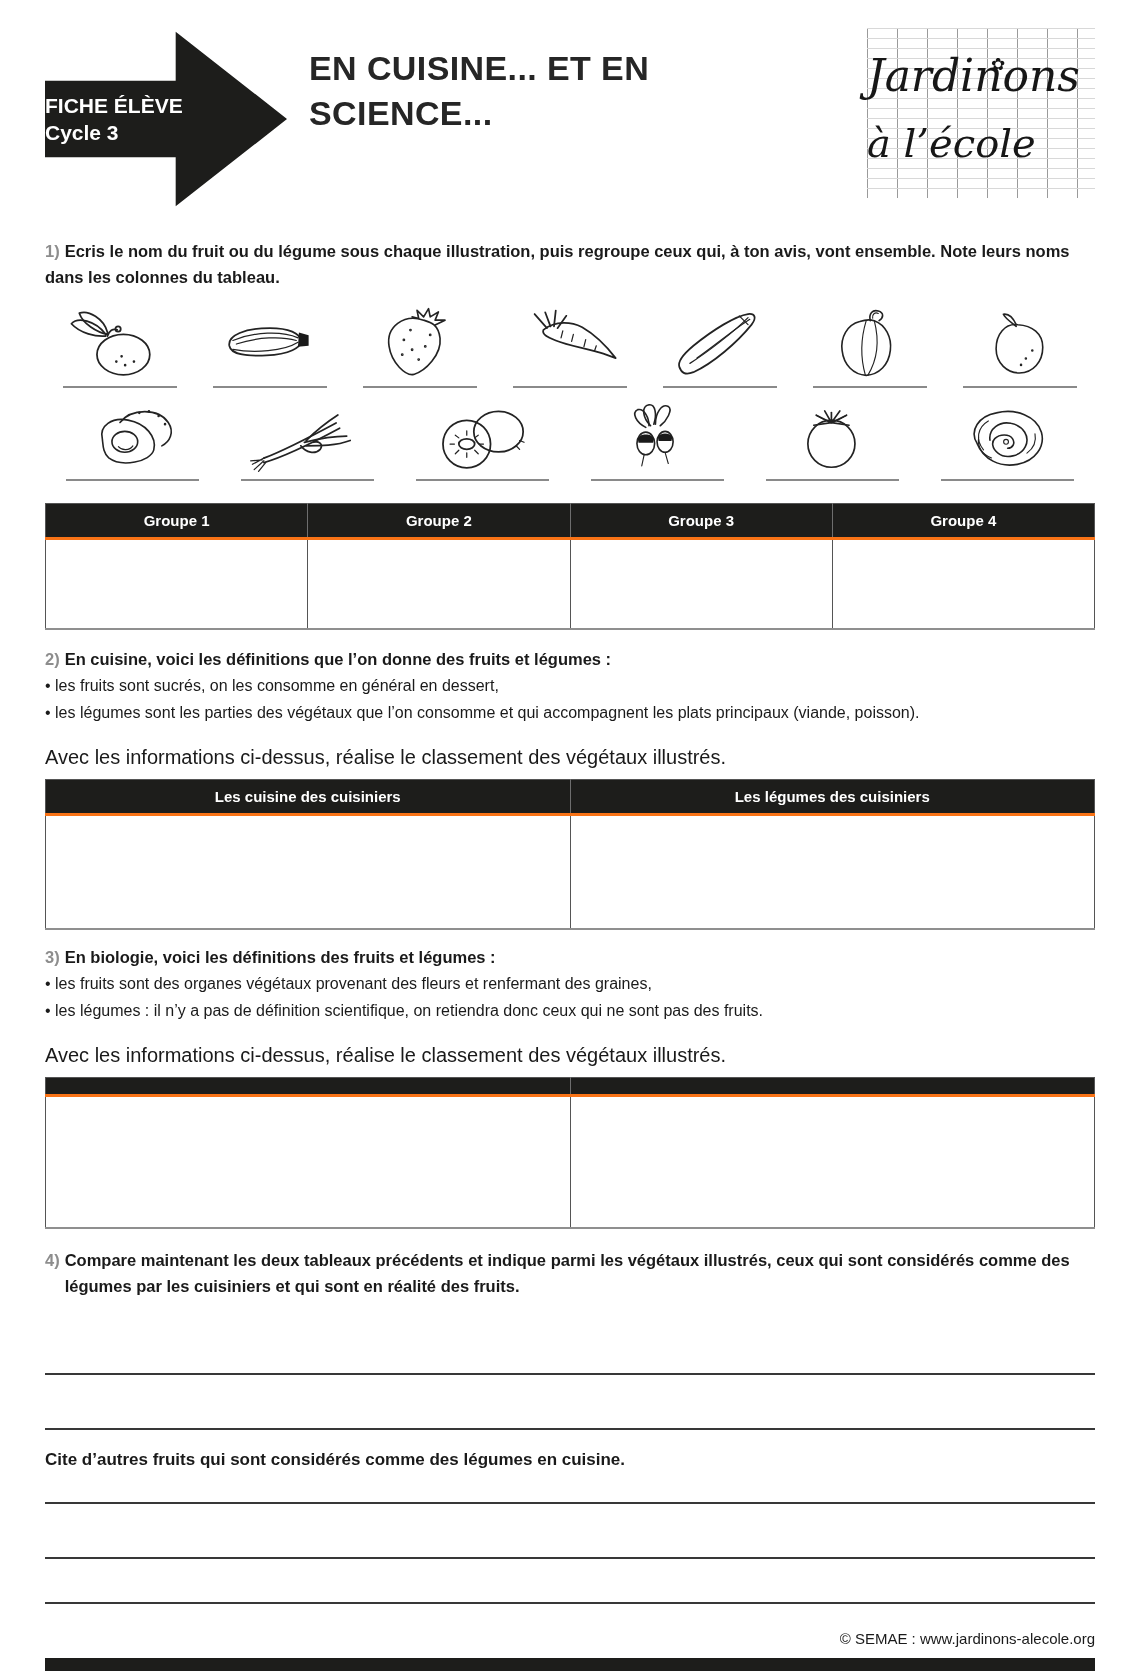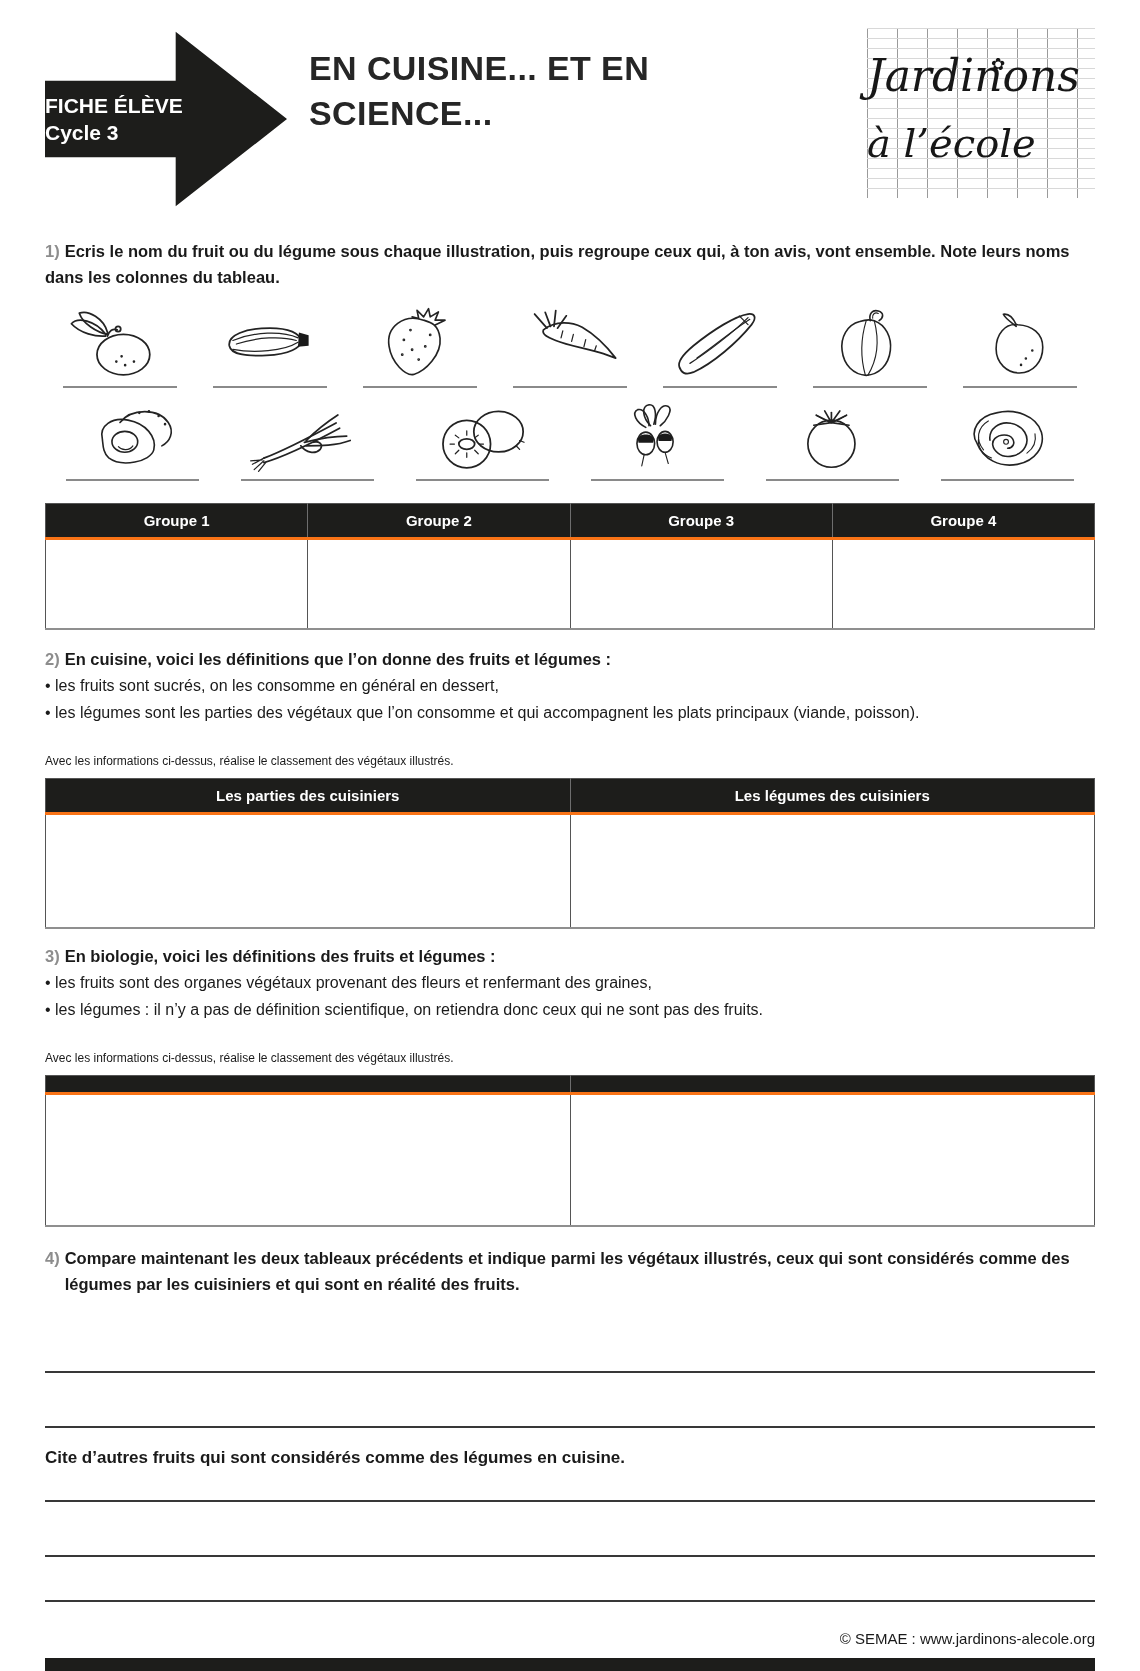--- a/index.html
+++ b/index.html
@@ -27,21 +27,21 @@
   .logo-line1{top:22px;font-size:44px;}
   .logo-line2{top:92px;font-size:40px;}
   .logo-flower{position:absolute;top:26px;left:124px;font-size:17px;font-style:normal;color:#171717;}
 
   
   .q{font-weight:bold;font-size:16.5px;line-height:26px;}
   .q-num{color:#8d8d8d;font-weight:bold;margin-right:5px;}
   .q1{margin-top:28px;}
   .bullet{font-size:16px;line-height:27px;}
   .bullet::before{content:"\2022\00a0";font-size:16px;}
-  .instruction{font-size:12px;margin-top:28px;}
+  .instruction{font-size:20px;margin-top:20px;}
   .q-flex{display:flex;margin-top:18px;}
   .q-flex .q-num{flex:0 0 auto;}
   .cite{margin-top:20px;font-weight:bold;font-size:17px;}
 
   
   .illo-row{display:flex;margin-top:12px;}
   .illo{flex:1;display:flex;flex-direction:column;align-items:center;min-width:0;}
   .illo svg{height:74px;display:block;}
   .write-line{width:76%;height:0;border-bottom:2px solid #8a8a8a;margin-top:5px;}
 
@@ -263,21 +263,21 @@
     <div class="q2-block">
       <p class="q" style="margin:0;"><span class="q-num">2)</span><span>En cuisine, voici les définitions que l’on donne des fruits et légumes :</span></p>
       <div class="bullet">les fruits sont sucrés, on les consomme en général en dessert,</div>
       <div class="bullet">les légumes sont les parties des végétaux que l’on consomme et qui accompagnent les plats principaux (viande, poisson).</div>
       <div class="instruction">Avec les informations ci-dessus, réalise le classement des végétaux illustrés.</div>
     </div>
 
     <table class="ws-table t2">
       <thead>
         <tr>
-          <th>Les parties des cuisiniers</th>
+          <th>Les cuisine des cuisiniers</th>
           <th>Les légumes des cuisiniers</th>
         </tr>
       </thead>
       <tbody>
         <tr>
           <td></td>
           <td></td>
         </tr>
       </tbody>
     </table>

